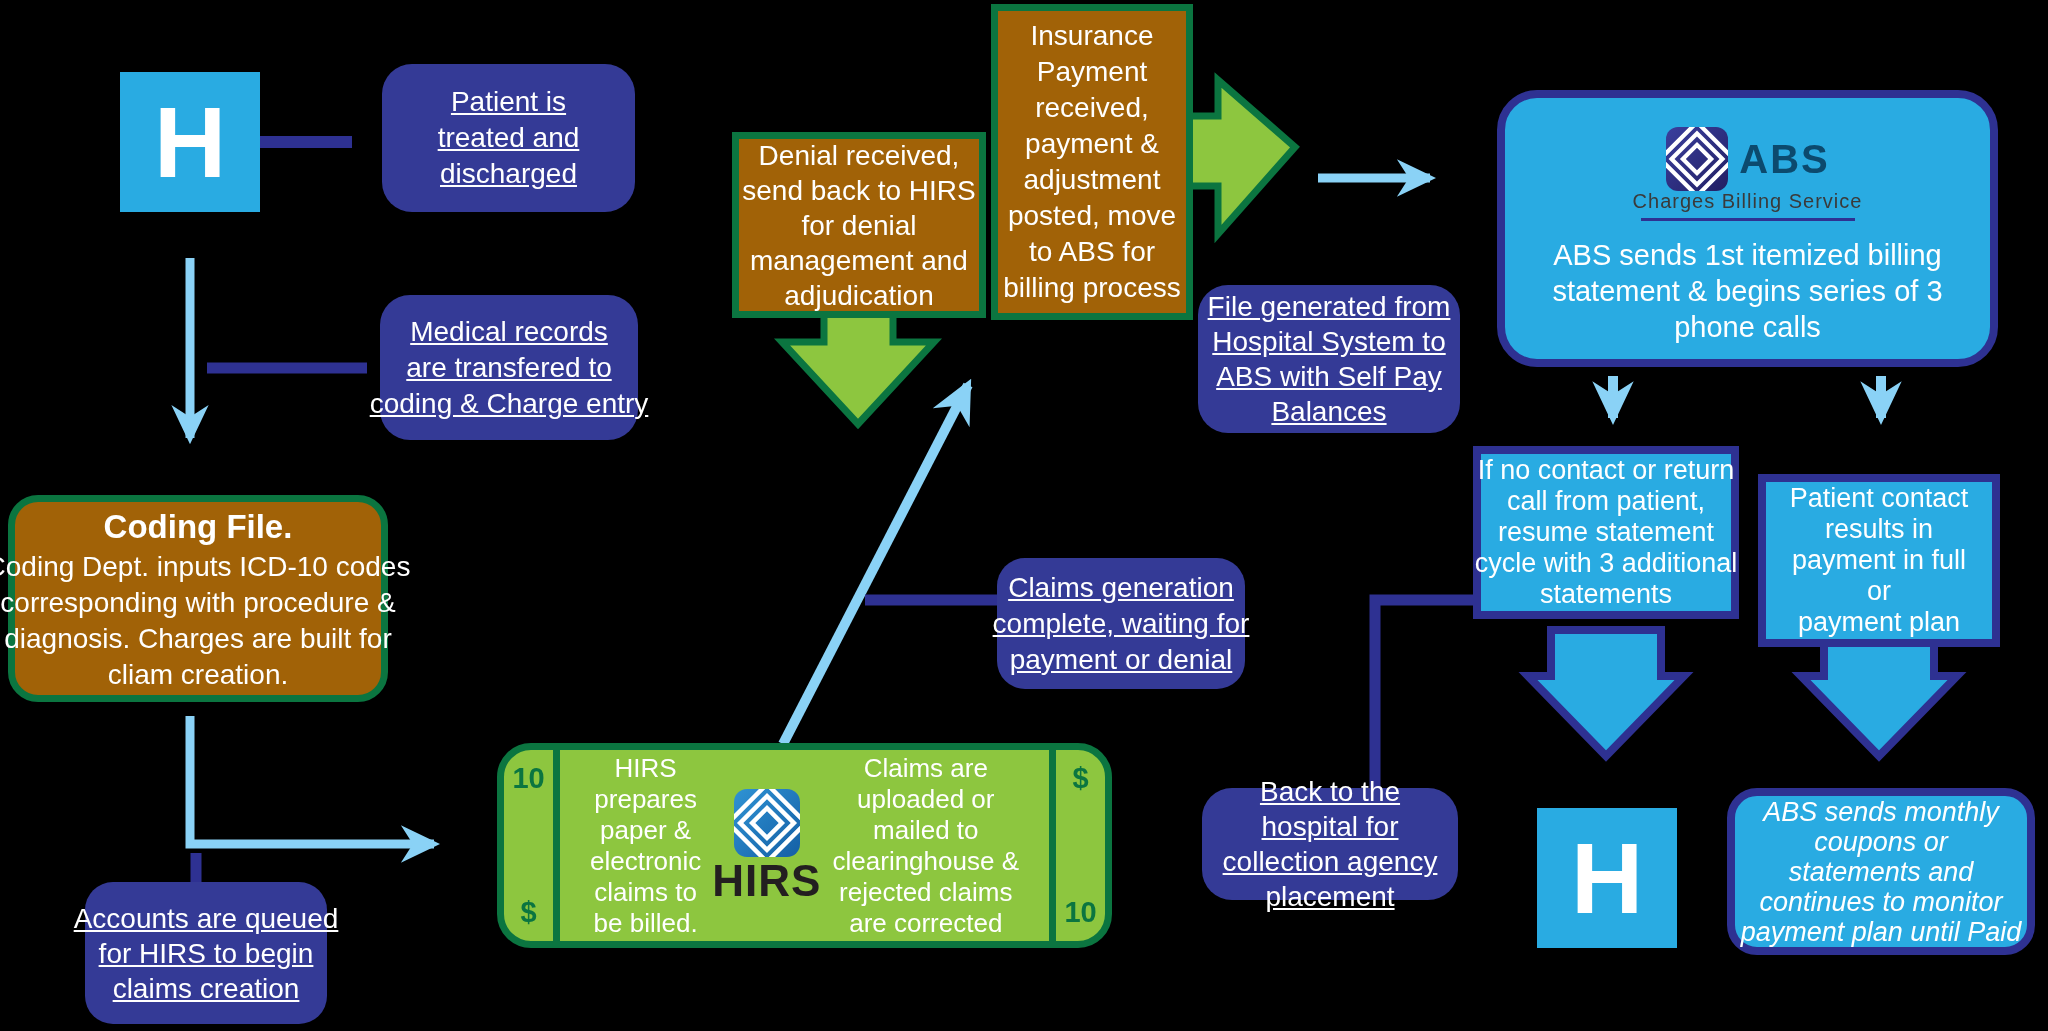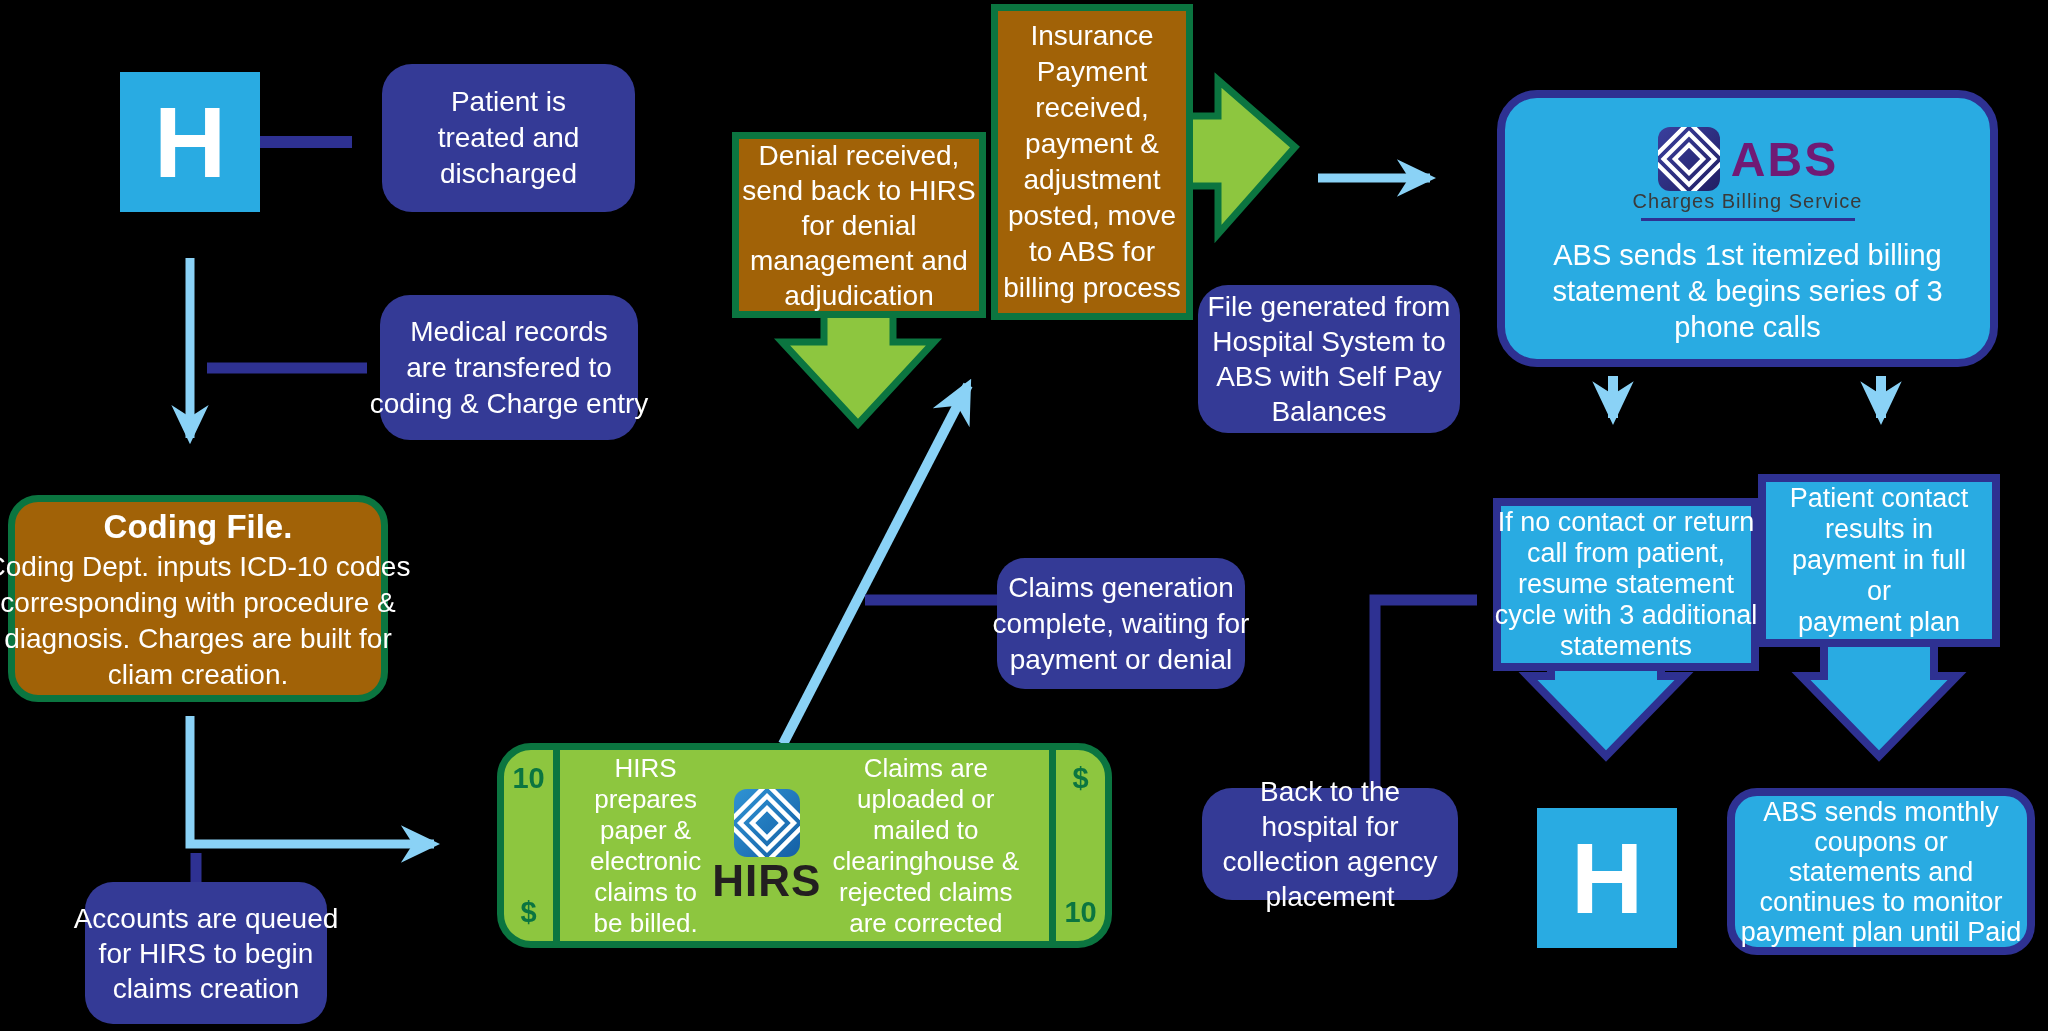--- a/index.html
+++ b/index.html
@@ -1,21 +1,21 @@
 <!DOCTYPE html>
 <html><head>
 <meta charset="utf-8">
 <style>
   html,body{margin:0;padding:0;background:#000;}
   #canvas{position:relative;width:2048px;height:1031px;background:#000;overflow:hidden;
           font-family:"Liberation Sans", sans-serif;}
   #wires{position:absolute;left:0;top:0;z-index:1;}
   .node{position:absolute;z-index:2;display:flex;flex-direction:column;align-items:center;
         justify-content:center;text-align:center;color:#fff;white-space:pre;box-sizing:border-box;}
-  .navy{background:#343A96;border-radius:30px;}
+  .navy{background:#343A96;border-radius:30px;text-decoration:underline;}
   .cyan{background:#29ABE2;}
   .cyan.bordered{border:8px solid #2E3192;}
   .green{background:#a16207;border:7px solid #0B7540;}
   .rounded{border-radius:30px;}
   .fs28{font-size:28px;line-height:36px;}
   .fs27{font-size:27px;line-height:31px;}
   .hletter{color:#fff;font-weight:700;font-size:100px;line-height:100px;}
   .coding-title{font-weight:700;font-size:33px;line-height:44px;}
   .coding-body{font-size:28px;line-height:36px;}
   
@@ -28,21 +28,21 @@
   .stub.left{border-right:7px solid #0B7540;}
   .stub.right{border-left:7px solid #0B7540;}
   #ticket-main{flex:1;display:flex;flex-direction:row;align-items:center;
                justify-content:space-between;padding:0 30px;}
   .ticket-text{color:#fff;font-size:26px;line-height:31px;white-space:pre;text-align:center;}
   .logo-block{display:flex;flex-direction:column;align-items:center;}
   .hirs-word{font-weight:700;font-size:44px;line-height:46px;color:#231F20;letter-spacing:1px;}
   
   #abs-box{padding-top:14px;}
   .abs-logo-row{display:flex;flex-direction:row;align-items:center;gap:10px;}
-  .abs-word{font-weight:700;font-size:48px;color:#701a75;letter-spacing:2px;}
+  .abs-word{font-weight:700;font-size:40px;color:#0c4a6e;letter-spacing:2px;}
   .abs-sub{font-size:20px;color:#3A3A3A;letter-spacing:1px;margin-top:-2px;}
   .abs-underline{width:214px;border-bottom:3px solid #2E3192;margin-top:5px;}
   .abs-body{margin-top:16px;font-size:29px;line-height:36px;color:#fff;white-space:pre;}
   .sq{border-radius:0;}
 </style>
 </head>
 <body>
 
 <div id="canvas">
 
@@ -200,21 +200,21 @@
       </svg>
       <span class="abs-word">ABS</span>
     </div>
     <div class="abs-sub">Charges Billing Service</div>
     <div class="abs-underline"></div>
     <div class="abs-body">ABS sends 1st itemized billing
 statement &amp; begins series of 3
 phone calls</div>
   </div>
 
-  <div class="node cyan bordered fs27 sq" style="left:1473px;top:498px;width:266px;height:173px;margin-left:20px;">
+  <div class="node cyan bordered fs27 sq" style="left:1473px;top:446px;width:266px;height:173px;">
     <span>If no contact or return
 call from patient,
 resume statement
 cycle with 3 additional
 statements</span>
   </div>
 
   <div class="node cyan bordered fs27 sq" style="left:1758px;top:474px;width:242px;height:173px;">
     <span>Patient contact
 results in
@@ -227,21 +227,21 @@
     <span>Back to the
 hospital for
 collection agency
 placement</span>
   </div>
 
   <div class="node cyan sq" style="left:1537px;top:808px;width:140px;height:140px;">
     <span class="hletter">H</span>
   </div>
 
-  <div class="node cyan bordered fs27" style="left:1727px;top:788px;width:308px;height:167px;border-radius:30px;line-height:30px;">
+  <div class="node cyan bordered fs27" style="left:1727px;top:788px;width:308px;height:167px;border-radius:30px;line-height:30px;font-style:italic;">
     <span>ABS sends monthly
 coupons or
 statements and
 continues to monitor
 payment plan until Paid</span>
   </div>
 
 </div>
 
 </body></html>

